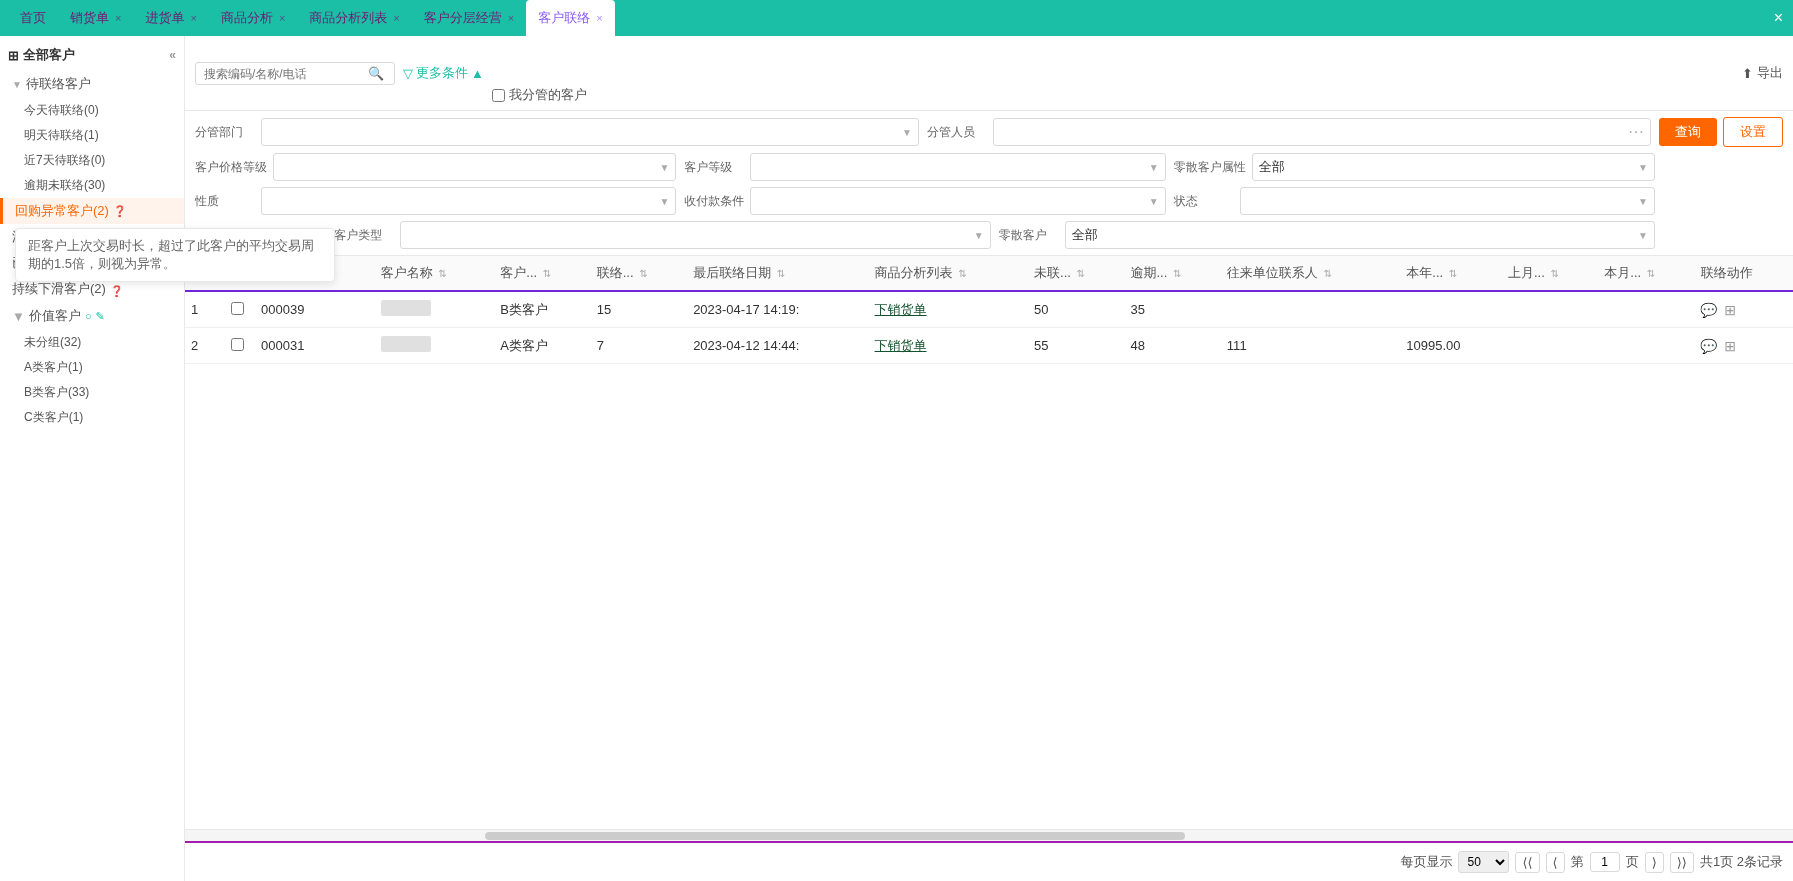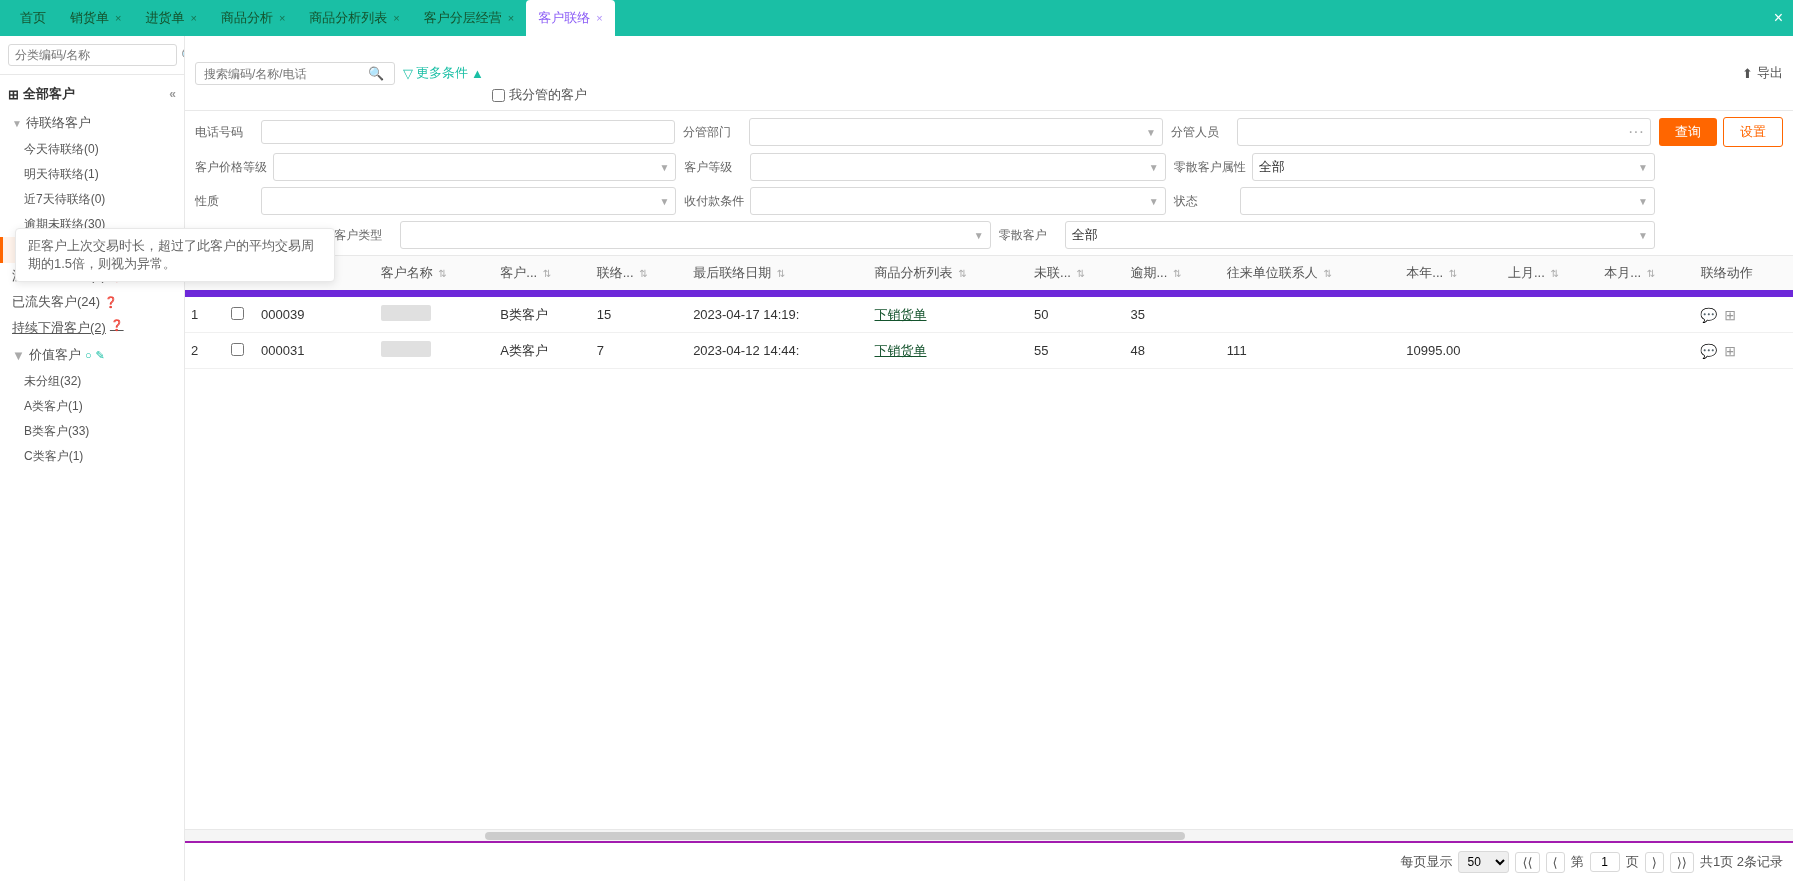--- a/index.html
+++ b/index.html
@@ -8,21 +8,21 @@
     
     .top-nav {
       background: #1abfa5;
       height: 36px;
       display: flex;
       align-items: center;
       padding: 0 8px;
       position: relative;
     }
     .top-nav-tab {
-      color: #14532d;
+      color: #701a75;
       padding: 0 12px;
       height: 36px;
       display: flex;
       align-items: center;
       cursor: pointer;
       white-space: nowrap;
       font-size: 13px;
     }
     .top-nav-tab.active {
       background: #fff;
@@ -264,21 +264,21 @@
       display: flex;
       flex-direction: column;
     }
     table {
       width: 100%;
       border-collapse: collapse;
       font-size: 12px;
     }
     thead th {
       background: #fafafa;
-      border-bottom: 7px solid #6d28d9;
+      border-bottom: 2px solid #6d28d9;
       padding: 8px 6px;
       text-align: left;
       color: #555;
       white-space: nowrap;
       font-weight: normal;
     }
     thead th .sort-icon { color: #aaa; font-size: 10px; margin-left: 2px; }
     tbody tr { border-bottom: 1px solid #f0f0f0; }
     tbody td { padding: 8px 6px; color: #333; white-space: nowrap; }
     .link-text { color: #14532d; cursor: pointer; text-decoration: underline; }
@@ -381,24 +381,20 @@
   <div class="top-nav-tab active">
     <span>客户联络</span>
     <span class="close-btn">×</span>
   </div>
   <span class="nav-close-x">×</span>
 </div>
 
 <div class="main-layout">
 
   <div class="sidebar">
-    <div class="sidebar-search">
-      <input type="text" placeholder="分类编码/名称" style="">
-      <span class="search-icon">🔍</span>
-    </div>
     <div class="sidebar-tree">
       <div class="tree-header">
         <span class="icon">⊞</span>
         <span>全部客户</span>
         <span class="tree-collapse-btn">«</span>
       </div>
 
       <div class="tree-group-label">
         <span class="arrow">▼</span>
         <span>待联络客户</span>
@@ -413,21 +409,21 @@
         <span style="color:#1abfa5; font-size:11px;">❓</span>
       </div>
       <div class="tree-item" style="padding-left:12px; display:flex; align-items:center; gap:4px;">
         <span>流失预警客户(3)</span>
         <span style="color:#1abfa5; font-size:11px;">❓</span>
       </div>
       <div class="tree-item" style="padding-left:12px; display:flex; align-items:center; gap:4px;">
         <span>已流失客户(24)</span>
         <span style="color:#1abfa5; font-size:11px;">❓</span>
       </div>
-      <div class="tree-item" style="padding-left:12px; display:flex; align-items:flex-start; gap:4px;text-decoration:underline;">
+      <div class="tree-item" style="padding-left:12px; display:flex; align-items:flex-end; gap:4px;">
         <span>持续下滑客户(2)</span>
         <span style="color:#1abfa5; font-size:11px;">❓</span>
       </div>
 
       <div class="tree-subgroup">
         <span class="arrow">▼</span>
         <span>价值客户</span>
         <span style="margin-left:4px; color:#1abfa5; font-size:11px;">○</span>
         <span style="margin-left:4px; color:#1abfa5; font-size:11px;">✎</span>
       </div>
@@ -456,24 +452,20 @@
       </div>
       <div class="export-btn">
         <span>⬆</span>
         <span>导出</span>
       </div>
     </div>
 
     <div class="advanced-filters">
 
       <div class="filter-row">
-        <div class="filter-item">
-          <span class="filter-label">电话号码</span>
-          <input type="text" style="flex: 1 1 0%; border: 1px solid rgb(217, 217, 217); border-radius: 3px; padding: 4px 6px; font-size: 12px; outline: none;">
-        </div>
         <div class="filter-item">
           <span class="filter-label">分管部门</span>
           <div class="filter-select">
             <span></span>
             <span class="arrow">▼</span>
           </div>
         </div>
         <div class="filter-item">
           <span class="filter-label">分管人员</span>
           <div class="filter-select" style="flex:1;">

